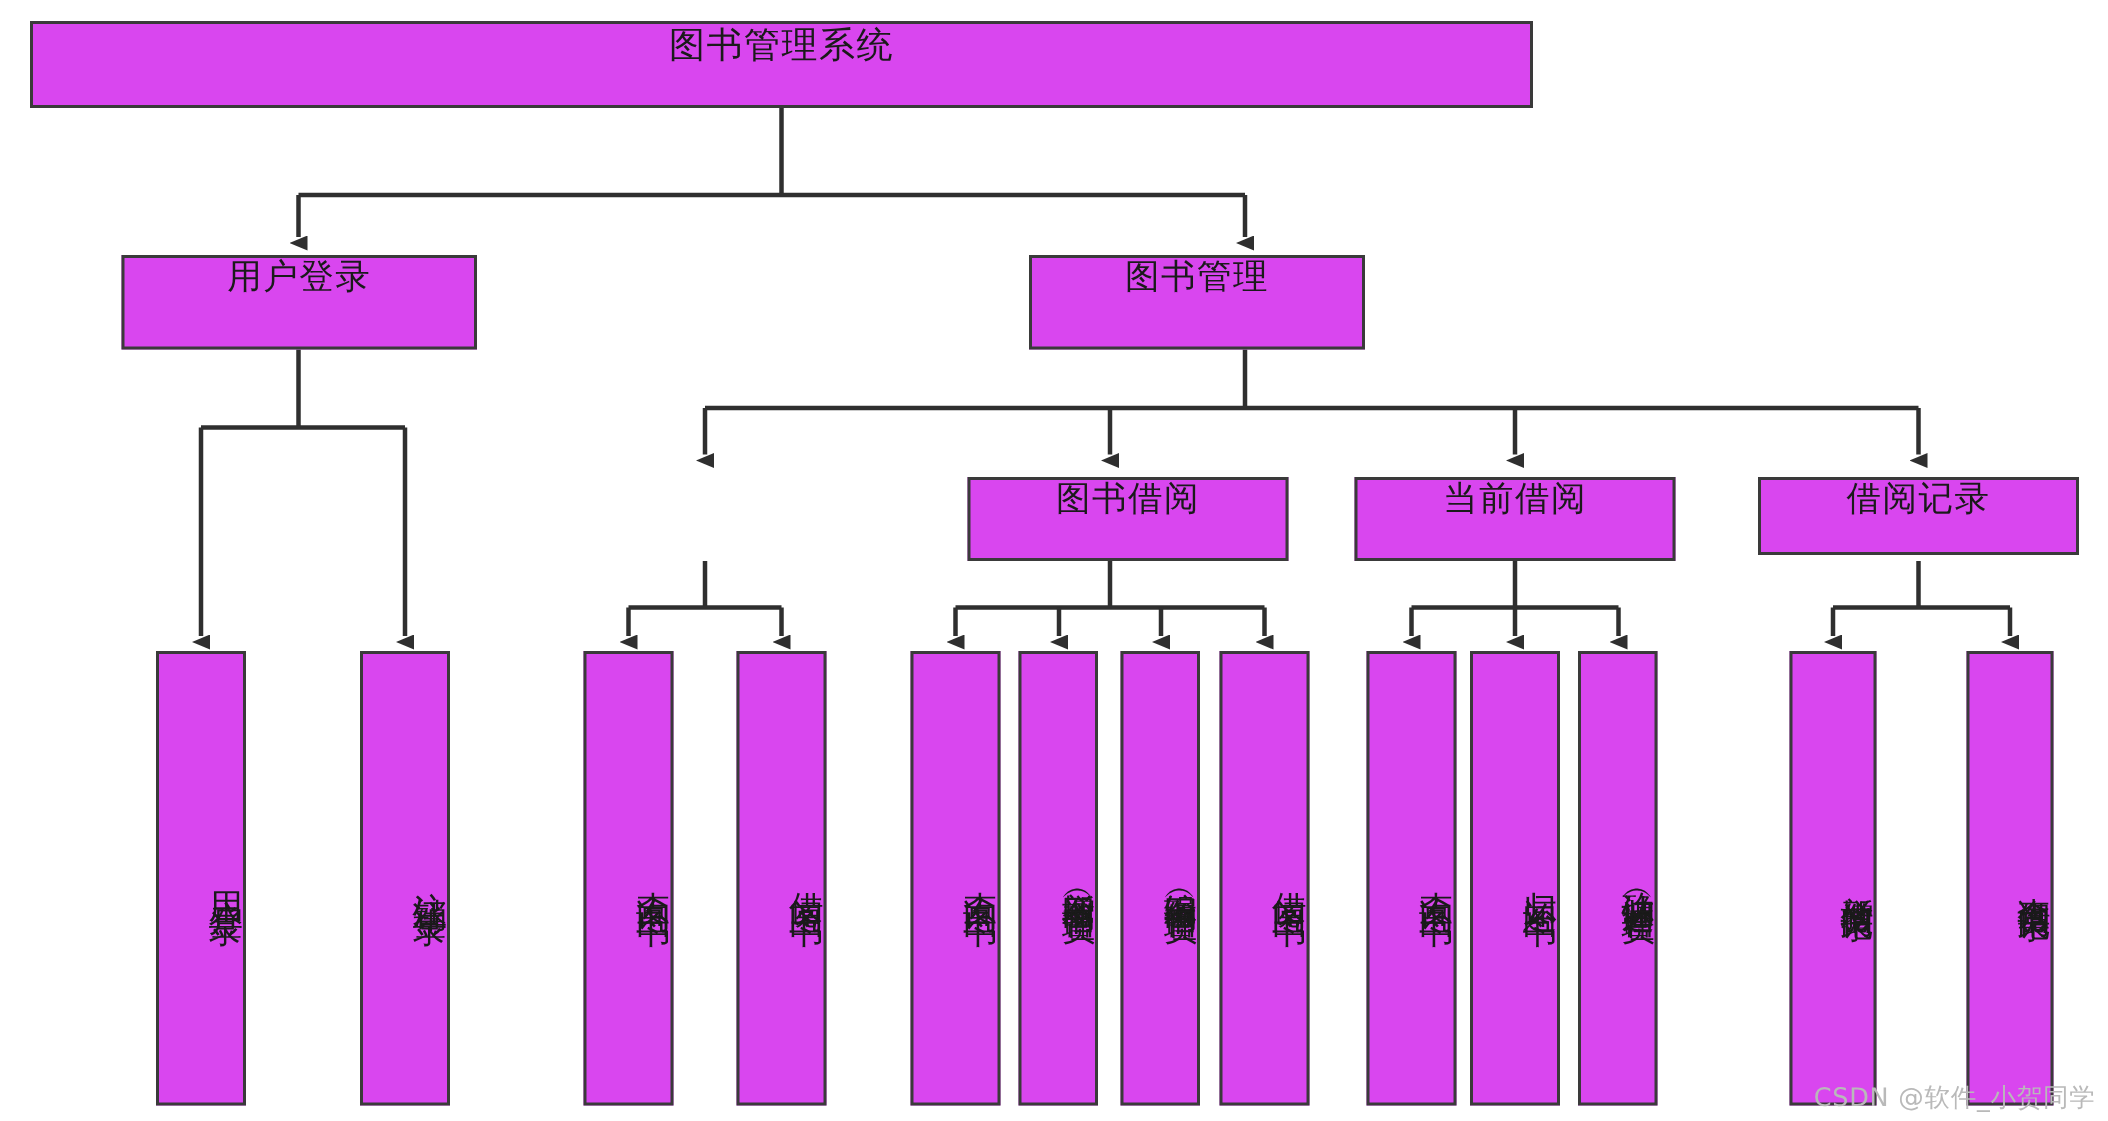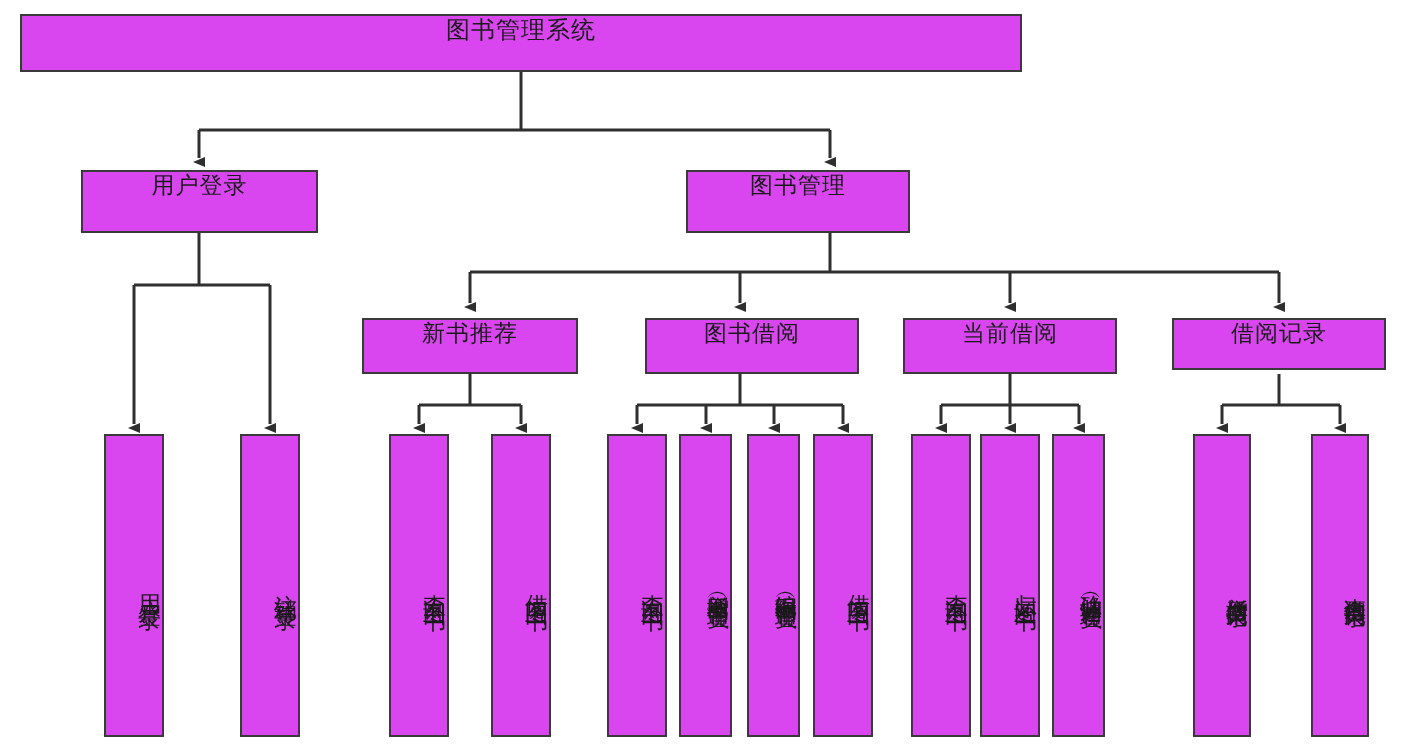--- a/index.html
+++ b/index.html
@@ -130,23 +130,20 @@
   </div>
 
   <div class="node horizontal" style="left:81px; top:170px; width:237px; height:63px;">
     <span>用户登录</span>
   </div>
 
   <div class="node horizontal" style="left:686px; top:170px; width:224px; height:63px;">
     <span>图书管理</span>
   </div>
 
-  <div class="node horizontal" style="left:362px; top:318px; width:216px; height:56px;">
-    <span>新书推荐</span>
-  </div>
 
   <div class="node horizontal" style="left:633px; top:318px; width:214px; height:56px;margin-left:12px;">
     <span>图书借阅</span>
   </div>
 
   <div class="node horizontal" style="left:903px; top:318px; width:214px; height:56px;">
     <span>当前借阅</span>
   </div>
 
   <div class="node horizontal" style="left:1172px; top:318px; width:214px; height:52px;">
@@ -198,14 +195,15 @@
   </div>
 
   <div class="node vertical tight" style="left:1193px; top:434px; width:58px; height:303px;">
     <span>新增借阅记录</span>
   </div>
 
   <div class="node vertical tight" style="left:1311px; top:434px; width:58px; height:303px;">
     <span>查询借阅记录</span>
   </div>
 
+  <div class="watermark">CSDN @软件_小贺同学</div>
 
 </div>
 
 </body></html>

